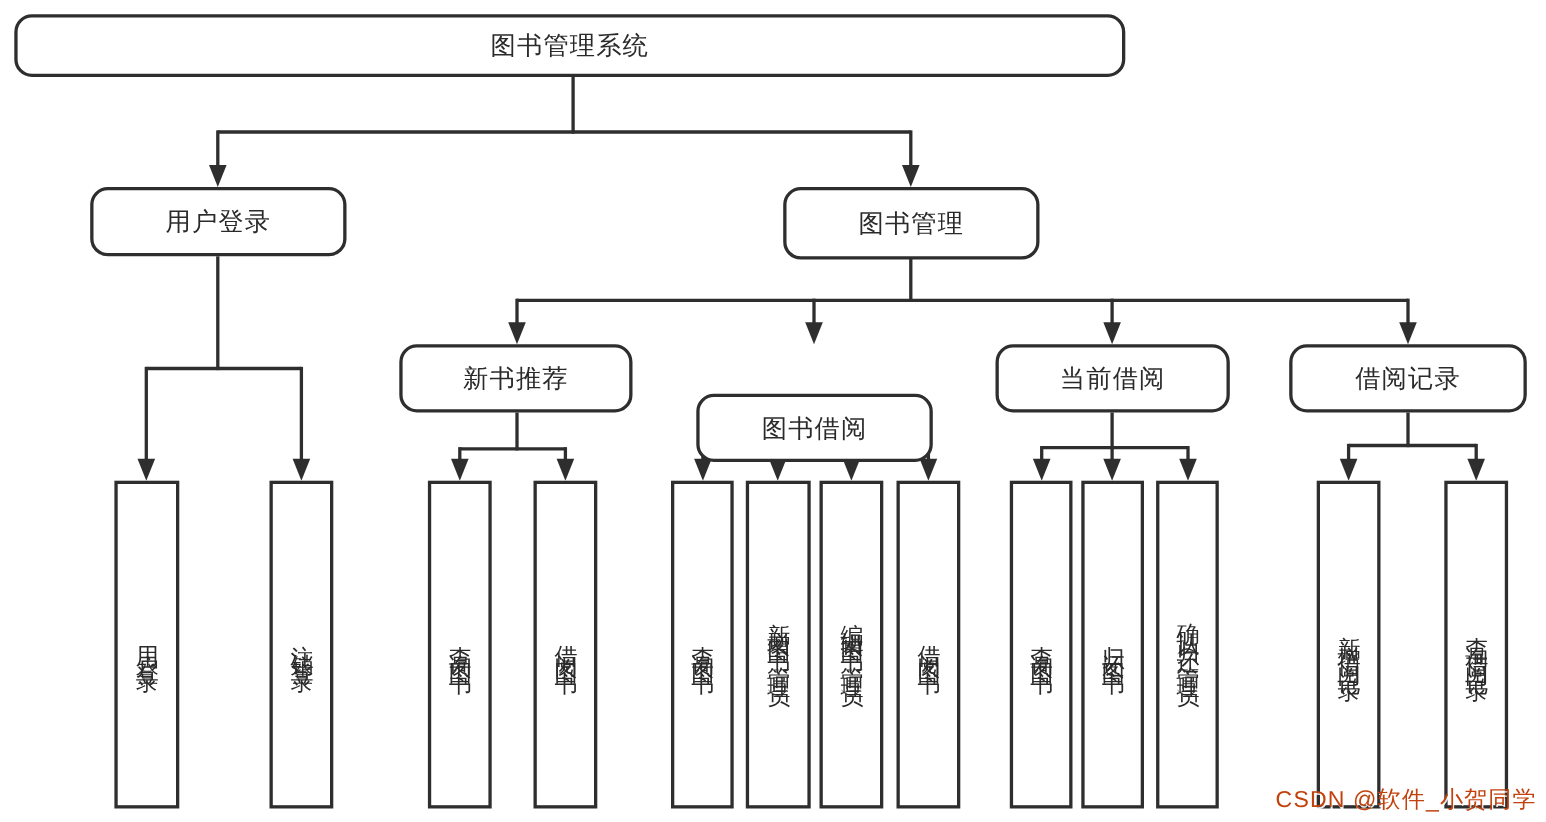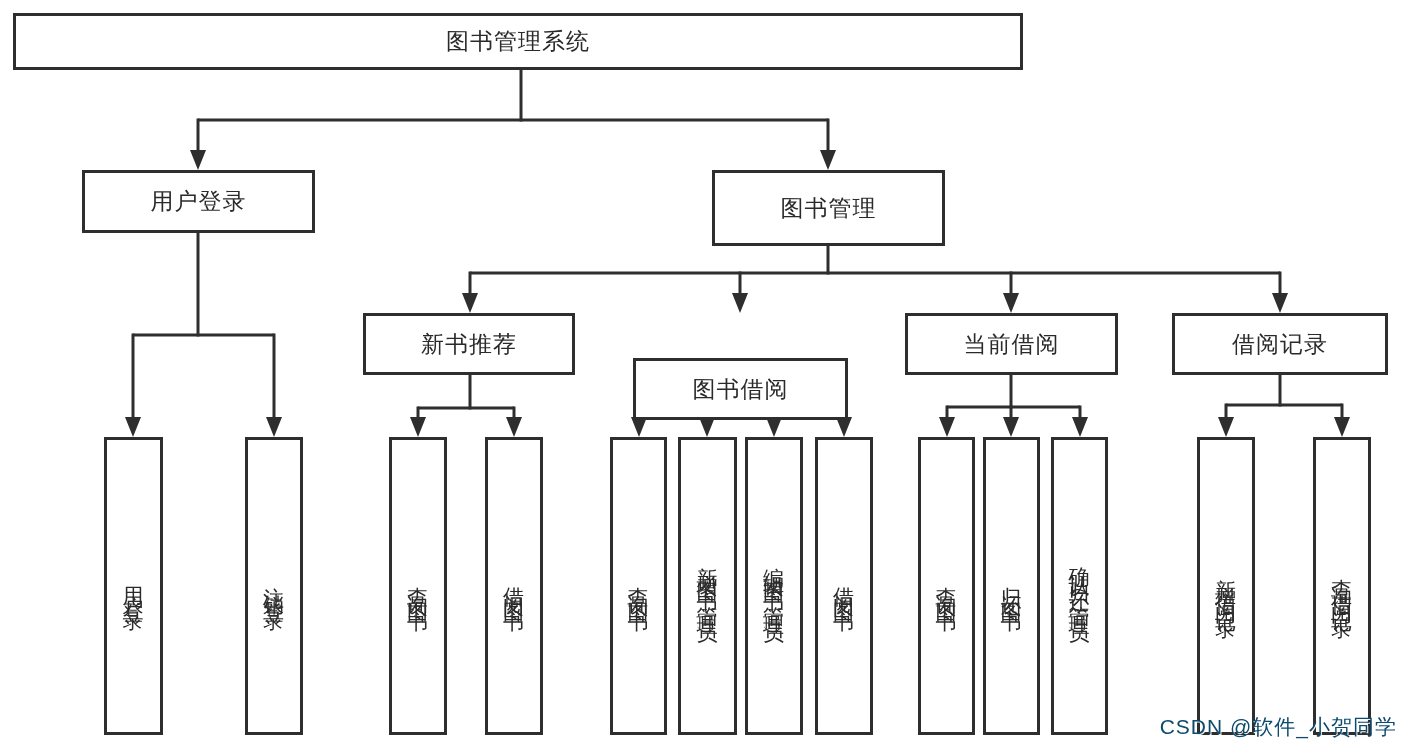--- a/index.html
+++ b/index.html
@@ -12,36 +12,36 @@
   }
   #wires{position:absolute;left:0;top:0;width:1405px;height:747px;}
   .box{
     position:absolute;
     box-sizing:border-box;
     border:3px solid #2e2e2e;
     background:#ffffff;
     display:flex;align-items:center;justify-content:center;
     color:#2a2a2a;
   }
-  .box-h{font-size:23px;letter-spacing:1px;}
+  .box-h{font-size:23px;letter-spacing:1px;border-radius:16px;}
   .box-v{top:437px;height:298px;}
   .vtext{
     writing-mode:vertical-rl;
     text-orientation:mixed;
     font-size:21px;
     letter-spacing:8px;
     color:#2a2a2a;
     line-height:1;
     white-space:nowrap;
   }
   #watermark{
     position:absolute;
     right:8px;bottom:6px;
     font-size:21px;
-    color:#0c4a6e;
+    color:#c2410c;
     text-shadow:1px 1px 0 rgba(255,255,255,0.9);
     letter-spacing:1px;
   }
 </style>
 </head>
 <body>
 
 <div id="stage">
 
   <svg id="wires" viewBox="0 0 1405 747" xmlns="http://www.w3.org/2000/svg">
@@ -122,21 +122,21 @@
     </g>
   </svg>
 
   <div class="box box-h" style="left:13px;top:13px;width:1010px;height:57px;">
     <span>图书管理系统</span>
   </div>
 
   <div class="box box-h" style="left:82px;top:170px;width:233px;height:63px;">
     <span>用户登录</span>
   </div>
-  <div class="box box-h" style="left:712px;top:170px;width:233px;height:76px;">
+  <div class="box box-h" style="left:712px;top:170px;width:233px;height:66px;">
     <span>图书管理</span>
   </div>
 
   <div class="box box-h" style="left:363px;top:313px;width:212px;height:62px;">
     <span>新书推荐</span>
   </div>
   <div class="box box-h" style="left:633px;top:313px;width:215px;height:62px;margin-top:45px;">
     <span>图书借阅</span>
   </div>
   <div class="box box-h" style="left:905px;top:313px;width:213px;height:62px;">

